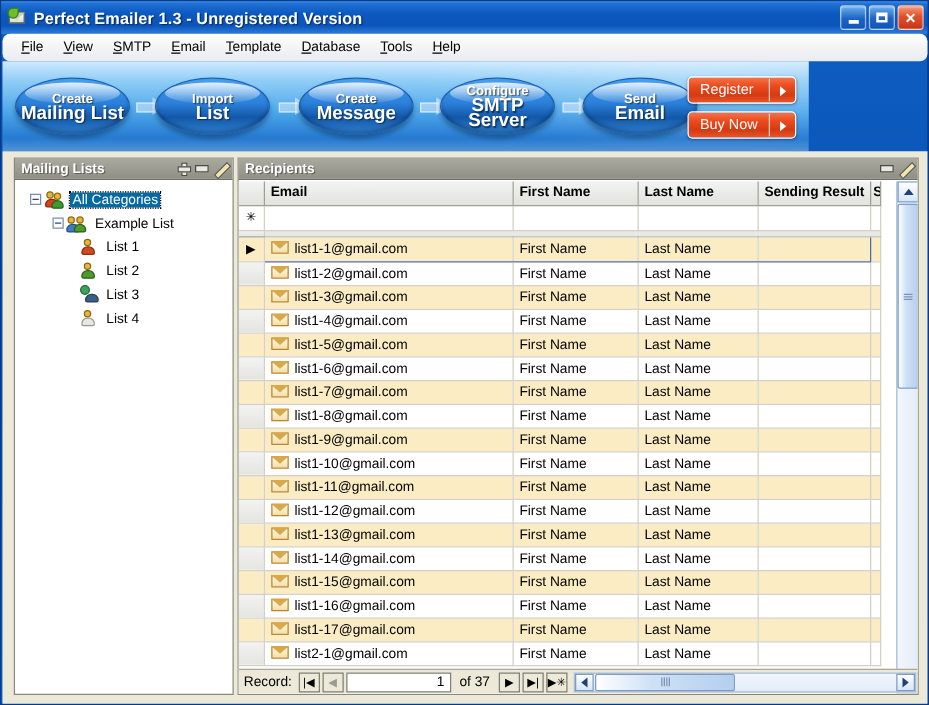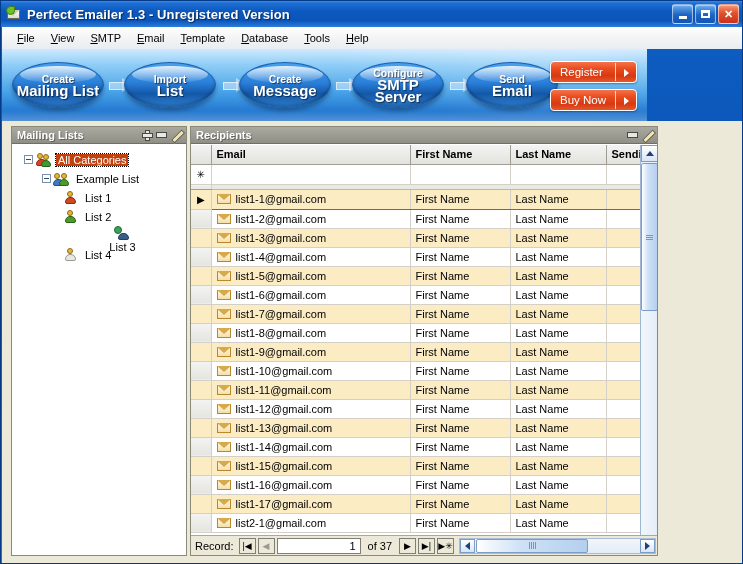--- a/index.html
+++ b/index.html
@@ -63,21 +63,21 @@
   .tbtn.min { background: linear-gradient(to bottom,#6cb0ef,#1c63c4 55%,#1256b5); }
   .tbtn.max { background: linear-gradient(to bottom,#6cb0ef,#1c63c4 55%,#1256b5); }
   .tbtn.close { background: linear-gradient(to bottom,#f79a78,#e0512a 45%,#c8341a); }
   .tbtn .glyph-min { width: 8px; height: 3px; background: #fff; margin-top: 6px; }
   .tbtn .glyph-max { width: 9px; height: 8px; border: 2px solid #fff; border-top-width: 3px; }
 
   
   #menubar {
     position: absolute; left: 1px; top: 26px; width: 740px; height: 22px;
     background: linear-gradient(to bottom, #ffffff 0%, #f4f4f4 50%, #e8ecf2 100%);
-    display: flex; align-items: center; padding-left: 7px;
+    display: flex; align-items: center; padding-left: 7px; border-radius: 6px;
   }
   .menu-item {
     font-size: 11px; color: #000; padding: 2px 8px; cursor: default;
     white-space: nowrap;
   }
   .menu-item u { text-decoration: underline; }
 
   
   #toolbar {
     position: absolute; left: 1px; top: 48px; width: 645px; height: 72px;
@@ -193,21 +193,21 @@
   .expander {
     width: 9px; height: 9px; border: 1px solid #7b8fa8; background: #fff;
     position: relative; flex: 0 0 auto; margin-right: 3px; cursor: pointer;
   }
   .expander::before {
     content: ""; position: absolute; left: 1px; top: 3px; width: 5px; height: 1px;
     background: #2b4a74;
   }
   .tlabel { font-size: 11px; color: #000; padding: 0 2px; }
   .tlabel.sel {
-    background: #c2410c; color: #fff; outline: 1px dotted #000;
+    background: #0369a1; color: #fff; outline: 1px dotted #000;
   }
   .ico { width: 16px; height: 15px; position: relative; margin-right: 4px; flex: 0 0 auto; }
   .person { position: absolute; border-radius: 50% 50% 40% 40%; }
   .p-head { width: 6px; height: 6px; border-radius: 50%; }
   .p-body { width: 11px; height: 7px; border-radius: 5px 5px 2px 2px; }
 
   
   #grid-wrap {
     position: absolute; left: 0; top: 18px; right: 0; bottom: 0;
     background: #fff; overflow: hidden;
@@ -424,40 +424,40 @@
         </div>
 
         <div class="tnode" style="padding-left:45px;">
           <span class="ico">
             <span class="person p-head" style="left:4px;top:1px;background:#e8b63a;border:1px solid #8d6a12;"></span>
             <span class="person p-body" style="left:2px;top:7px;background:#4e9b2c;border:1px solid #2b611a;"></span>
           </span>
           <span class="tlabel">List 2</span>
         </div>
 
-        <div class="tnode" style="padding-left:45px;flex-direction:column;">
+        <div class="tnode" style="padding-left:45px;">
           <span class="ico">
             <span class="person p-head" style="left:1px;top:0px;width:8px;height:8px;border-radius:50%;background:#3fa05c;border:1px solid #1e6b38;"></span>
             <span class="person p-body" style="left:5px;top:7px;background:#3a5e86;border:1px solid #22405f;"></span>
           </span>
           <span class="tlabel">List 3</span>
         </div>
 
         <div class="tnode" style="padding-left:45px;">
           <span class="ico">
             <span class="person p-head" style="left:4px;top:1px;background:#e8b63a;border:1px solid #8d6a12;"></span>
             <span class="person p-body" style="left:2px;top:7px;background:#e8e8e2;border:1px solid #9a9a90;"></span>
           </span>
           <span class="tlabel">List 4</span>
         </div>
 
       </div>
     </div>
 
-    <div class="panel" style="left:188px; top:5px; width:468px; height:430px;">
+    <div class="panel" style="left:188px; top:5px; width:545px; height:430px;">
       <div class="panel-header">
         <span>Recipients</span>
         <span class="hdr-icons">
           <span class="ic-minus"></span>
           <span class="ic-pencil"></span>
         </span>
       </div>
 
       <div id="grid-wrap">
         <table class="grid-table">

